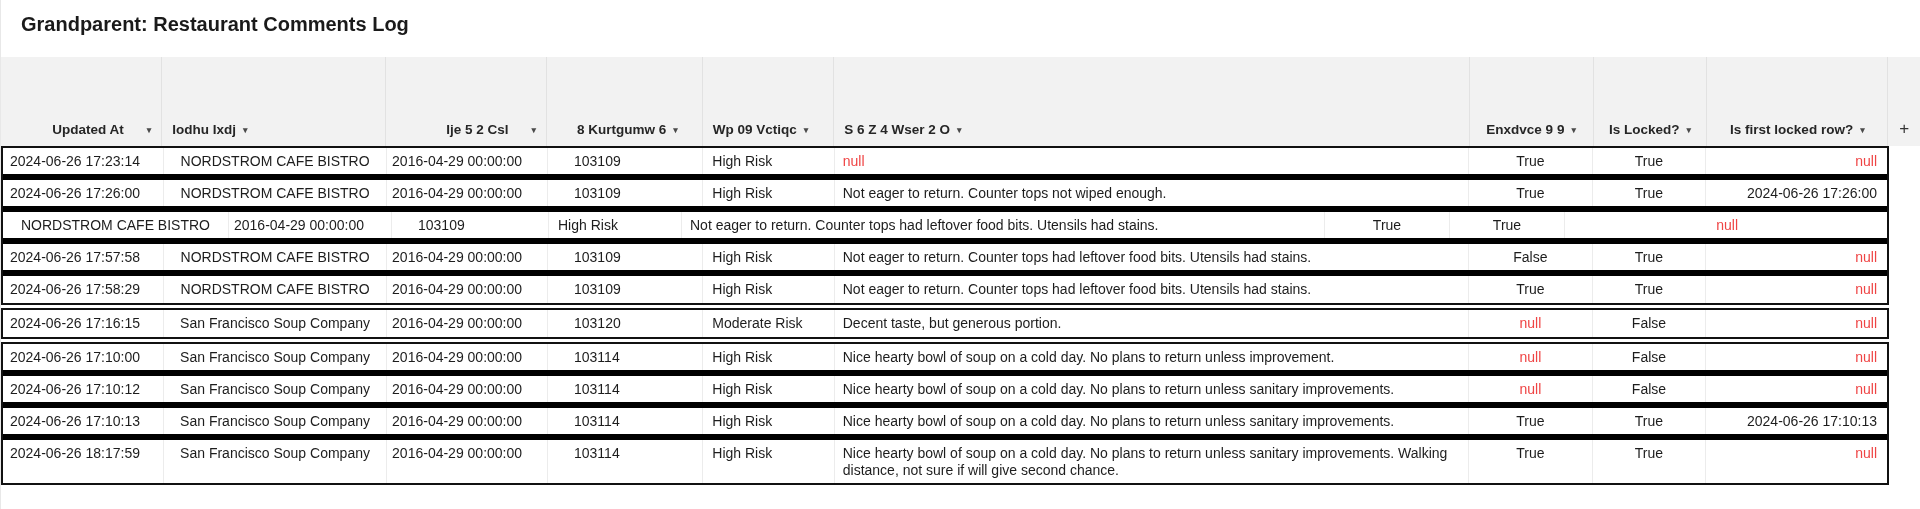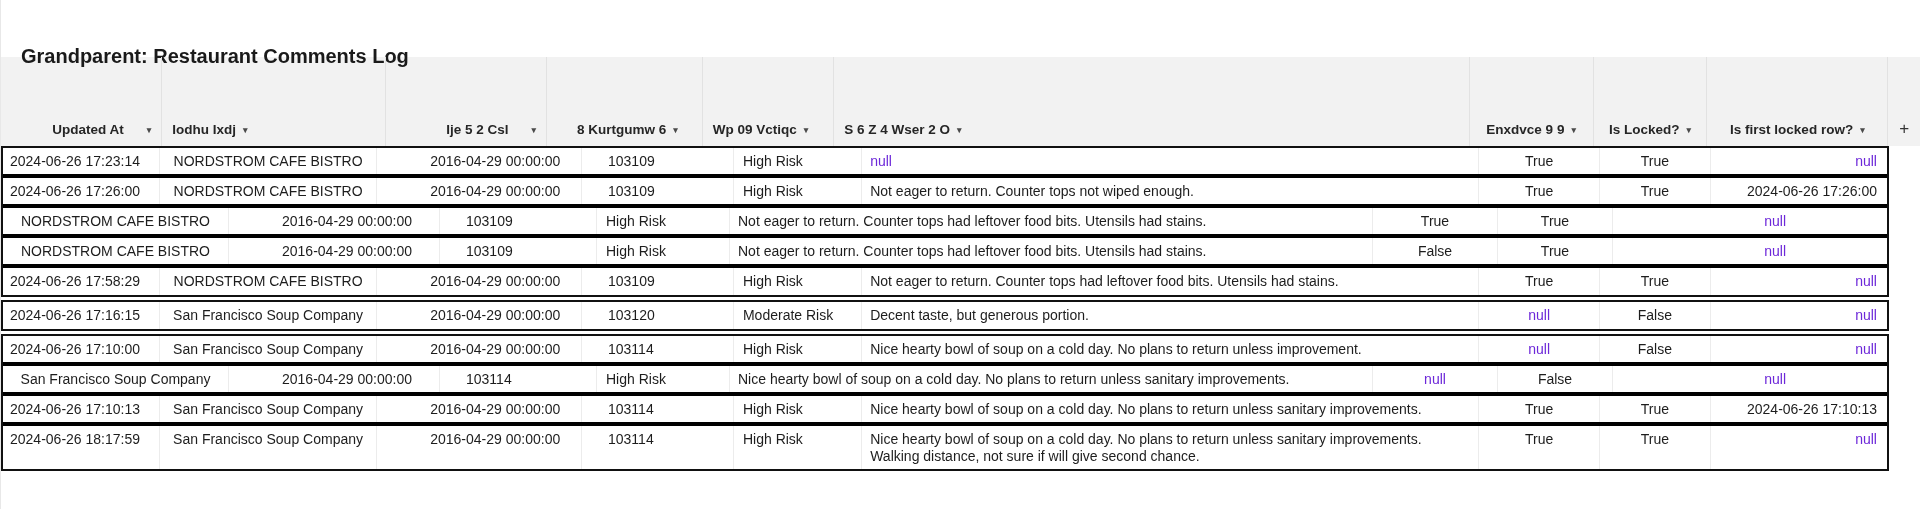--- a/index.html
+++ b/index.html
@@ -1,21 +1,21 @@
 <!DOCTYPE html>
 <html><head>
 <meta charset="utf-8">
 <style>
   * { margin:0; padding:0; box-sizing:border-box; }
   html,body { width:1920px; height:509px; overflow:hidden; background:#fff;
               font-family:"Liberation Sans", sans-serif; }
   .page { width:1920px; height:509px; background:#fff; border-left:1px solid #e8e8e8; }
 
   .title-bar { height:57px; background:#fff; padding:13px 0 0 20px; }
-  .title-bar h1 { font-size:20px; font-weight:600; color:#1a1a1a;margin-top:32px; }
+  .title-bar h1 { font-size:20px; font-weight:600; color:#1a1a1a; }
 
   
   .header-row { display:flex; height:89px; background:#f2f2f2; align-items:stretch; }
   .hcell { display:flex; align-items:flex-end; padding:0 10px 9px 10px;
            font-size:13.5px; font-weight:700; color:#262626;
            border-right:1px solid #e2e2e2; white-space:nowrap; }
   .hcell .caret { font-size:9px; color:#4a4a4a; margin-left:7px; padding-bottom:2px; }
   .plus-cell { width:32px; display:flex; align-items:flex-end; justify-content:center;
                padding-bottom:7px; font-size:17px; color:#333; cursor:pointer; }
 
@@ -28,34 +28,34 @@
   .c-comment      { width:643px; }
   .c-enxdvce      { width:125px; }
   .c-is_locked    { width:115px; }
   .c-first_locked { width:183px; }
   .hcell.c-updated_at, .hcell.c-visit_date { justify-content:flex-end; }
   .hcell.c-enxdvce, .hcell.c-is_locked, .hcell.c-first_locked { justify-content:center; }
 
   
   .body { background:#fff; }
   .group { width:1888px; border:2px solid #111; margin-bottom:3px; background:#fff; }
-  .row { display:flex; border-bottom:4px solid #000000; min-height:27px; align-items:stretch; }
+  .row { display:flex; border-bottom:6px solid #000000; min-height:27px; align-items:stretch; }
   .row:last-child { border-bottom:none; }
   .bcell { padding:5px 8px 4px 8px; font-size:14px; line-height:17px; color:#1d1d1d;
            border-right:1px solid #ececec; }
   .bcell:last-child { border-right:none; }
   .bcell.c-updated_at   { padding-left:7px; }
   .bcell.c-restaurant   { text-align:center; }
-  .bcell.c-visit_date   { padding-left:5px;margin-left:48px; }
+  .bcell.c-visit_date   { padding-left:5px; }
   .bcell.c-code         { padding-left:6px; }
   .bcell.c-risk         { padding-left:9px; }
   .bcell.c-comment      { padding-right:14px; }
   .bcell.c-enxdvce, .bcell.c-is_locked { text-align:center; }
   .bcell.c-first_locked { text-align:right; padding-right:10px; }
-  .bcell.null { color:#6d28d9; }
+  .bcell.null { color:#ef4444; }
 </style>
 </head>
 <body>
 
 <div class="page">
   <div class="title-bar">
     <h1>Grandparent: Restaurant Comments Log</h1>
   </div>
   <div class="grid">
     <div class="header-row">
@@ -128,20 +128,21 @@
             <div class="bcell c-restaurant">NORDSTROM CAFE BISTRO</div>
             <div class="bcell c-visit_date">2016-04-29 00:00:00</div>
             <div class="bcell c-code">103109</div>
             <div class="bcell c-risk">High Risk</div>
             <div class="bcell c-comment">Not eager to return. Counter tops had leftover food bits. Utensils had stains.</div>
             <div class="bcell c-enxdvce">True</div>
             <div class="bcell c-is_locked">True</div>
             <div class="bcell c-first_locked null">null</div>
           </div>
           <div class="row">
+            <div class="bcell c-updated_at">2024-06-26 17:57:58</div>
             <div class="bcell c-restaurant">NORDSTROM CAFE BISTRO</div>
             <div class="bcell c-visit_date">2016-04-29 00:00:00</div>
             <div class="bcell c-code">103109</div>
             <div class="bcell c-risk">High Risk</div>
             <div class="bcell c-comment">Not eager to return. Counter tops had leftover food bits. Utensils had stains.</div>
             <div class="bcell c-enxdvce">False</div>
             <div class="bcell c-is_locked">True</div>
             <div class="bcell c-first_locked null">null</div>
           </div>
           <div class="row">
@@ -175,20 +176,21 @@
             <div class="bcell c-restaurant">San Francisco Soup Company</div>
             <div class="bcell c-visit_date">2016-04-29 00:00:00</div>
             <div class="bcell c-code">103114</div>
             <div class="bcell c-risk">High Risk</div>
             <div class="bcell c-comment">Nice hearty bowl of soup on a cold day. No plans to return unless improvement.</div>
             <div class="bcell c-enxdvce null">null</div>
             <div class="bcell c-is_locked">False</div>
             <div class="bcell c-first_locked null">null</div>
           </div>
           <div class="row">
+            <div class="bcell c-updated_at">2024-06-26 17:10:12</div>
             <div class="bcell c-restaurant">San Francisco Soup Company</div>
             <div class="bcell c-visit_date">2016-04-29 00:00:00</div>
             <div class="bcell c-code">103114</div>
             <div class="bcell c-risk">High Risk</div>
             <div class="bcell c-comment">Nice hearty bowl of soup on a cold day. No plans to return unless sanitary improvements.</div>
             <div class="bcell c-enxdvce null">null</div>
             <div class="bcell c-is_locked">False</div>
             <div class="bcell c-first_locked null">null</div>
           </div>
           <div class="row">

